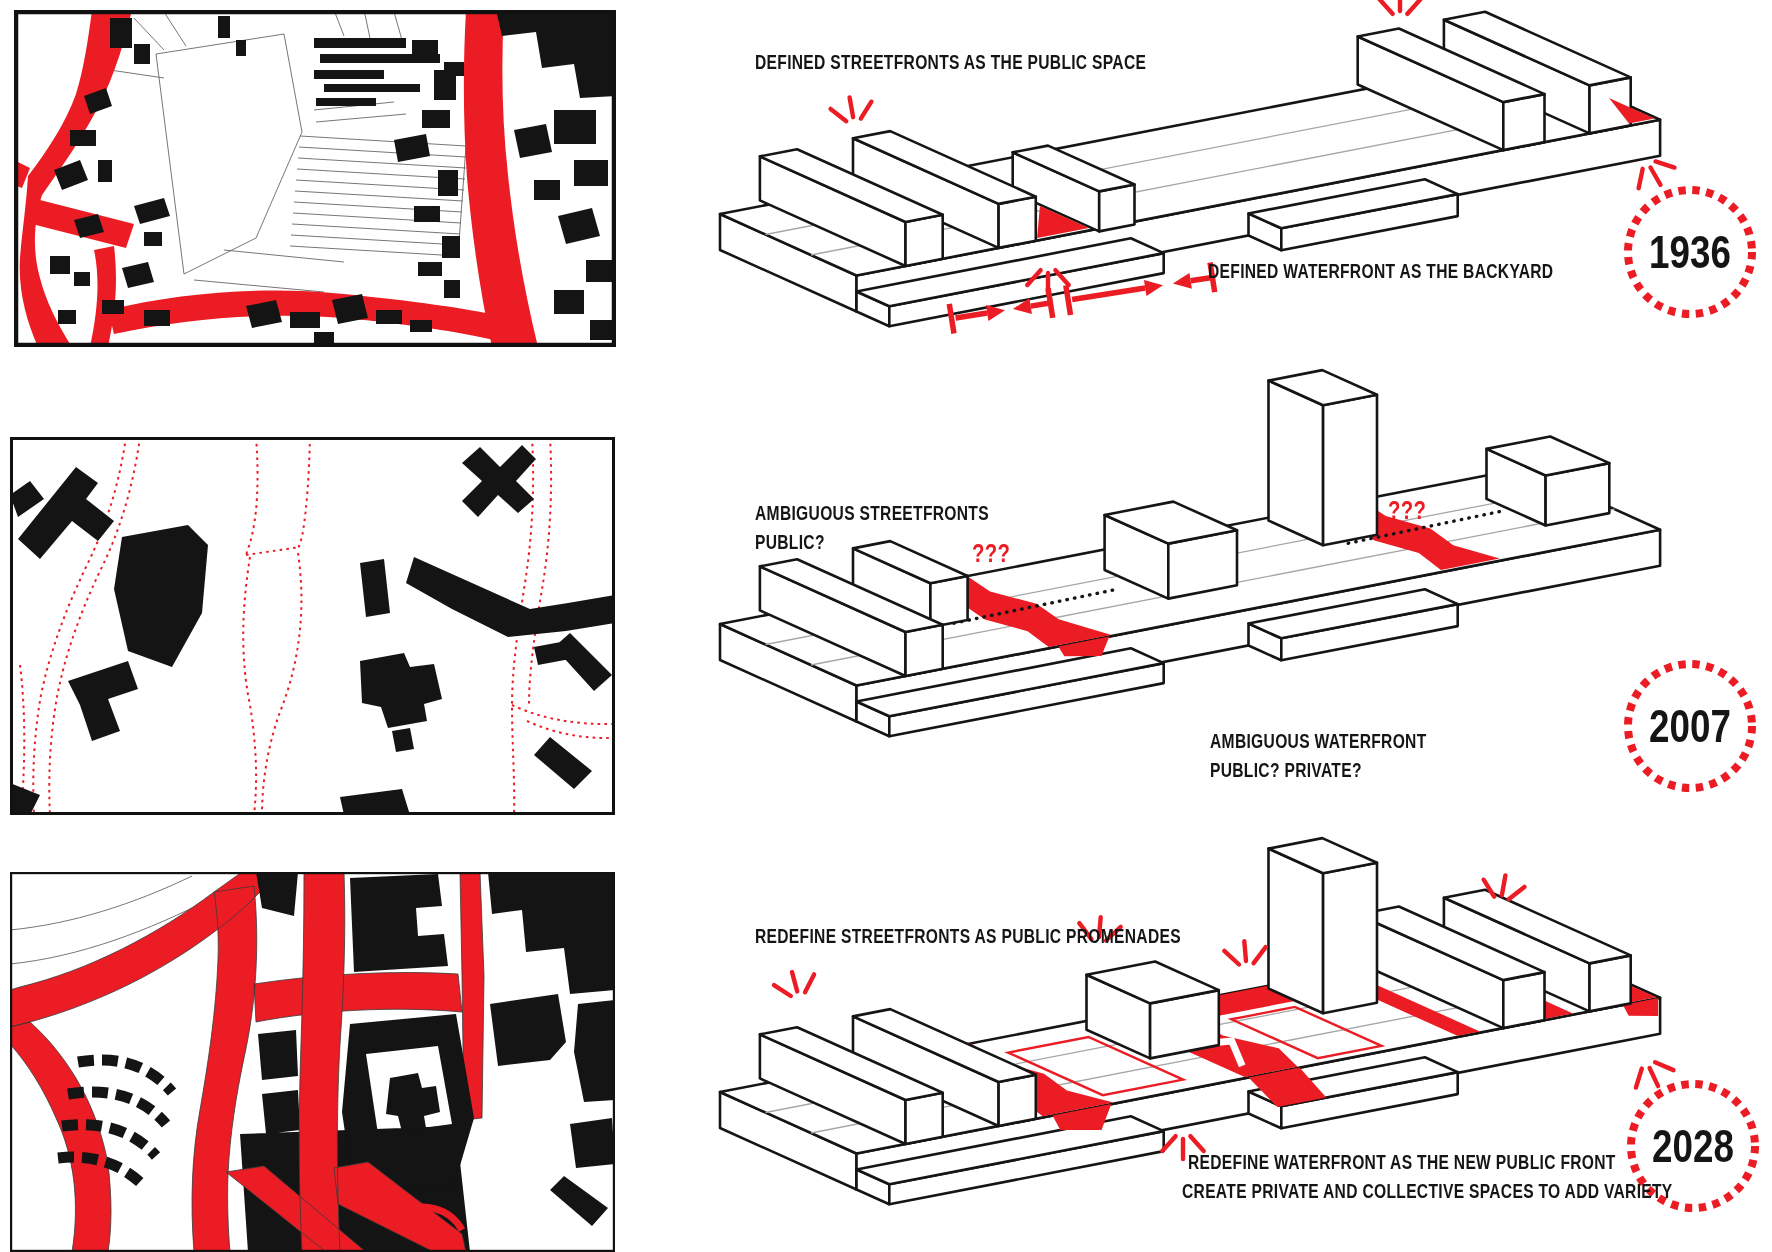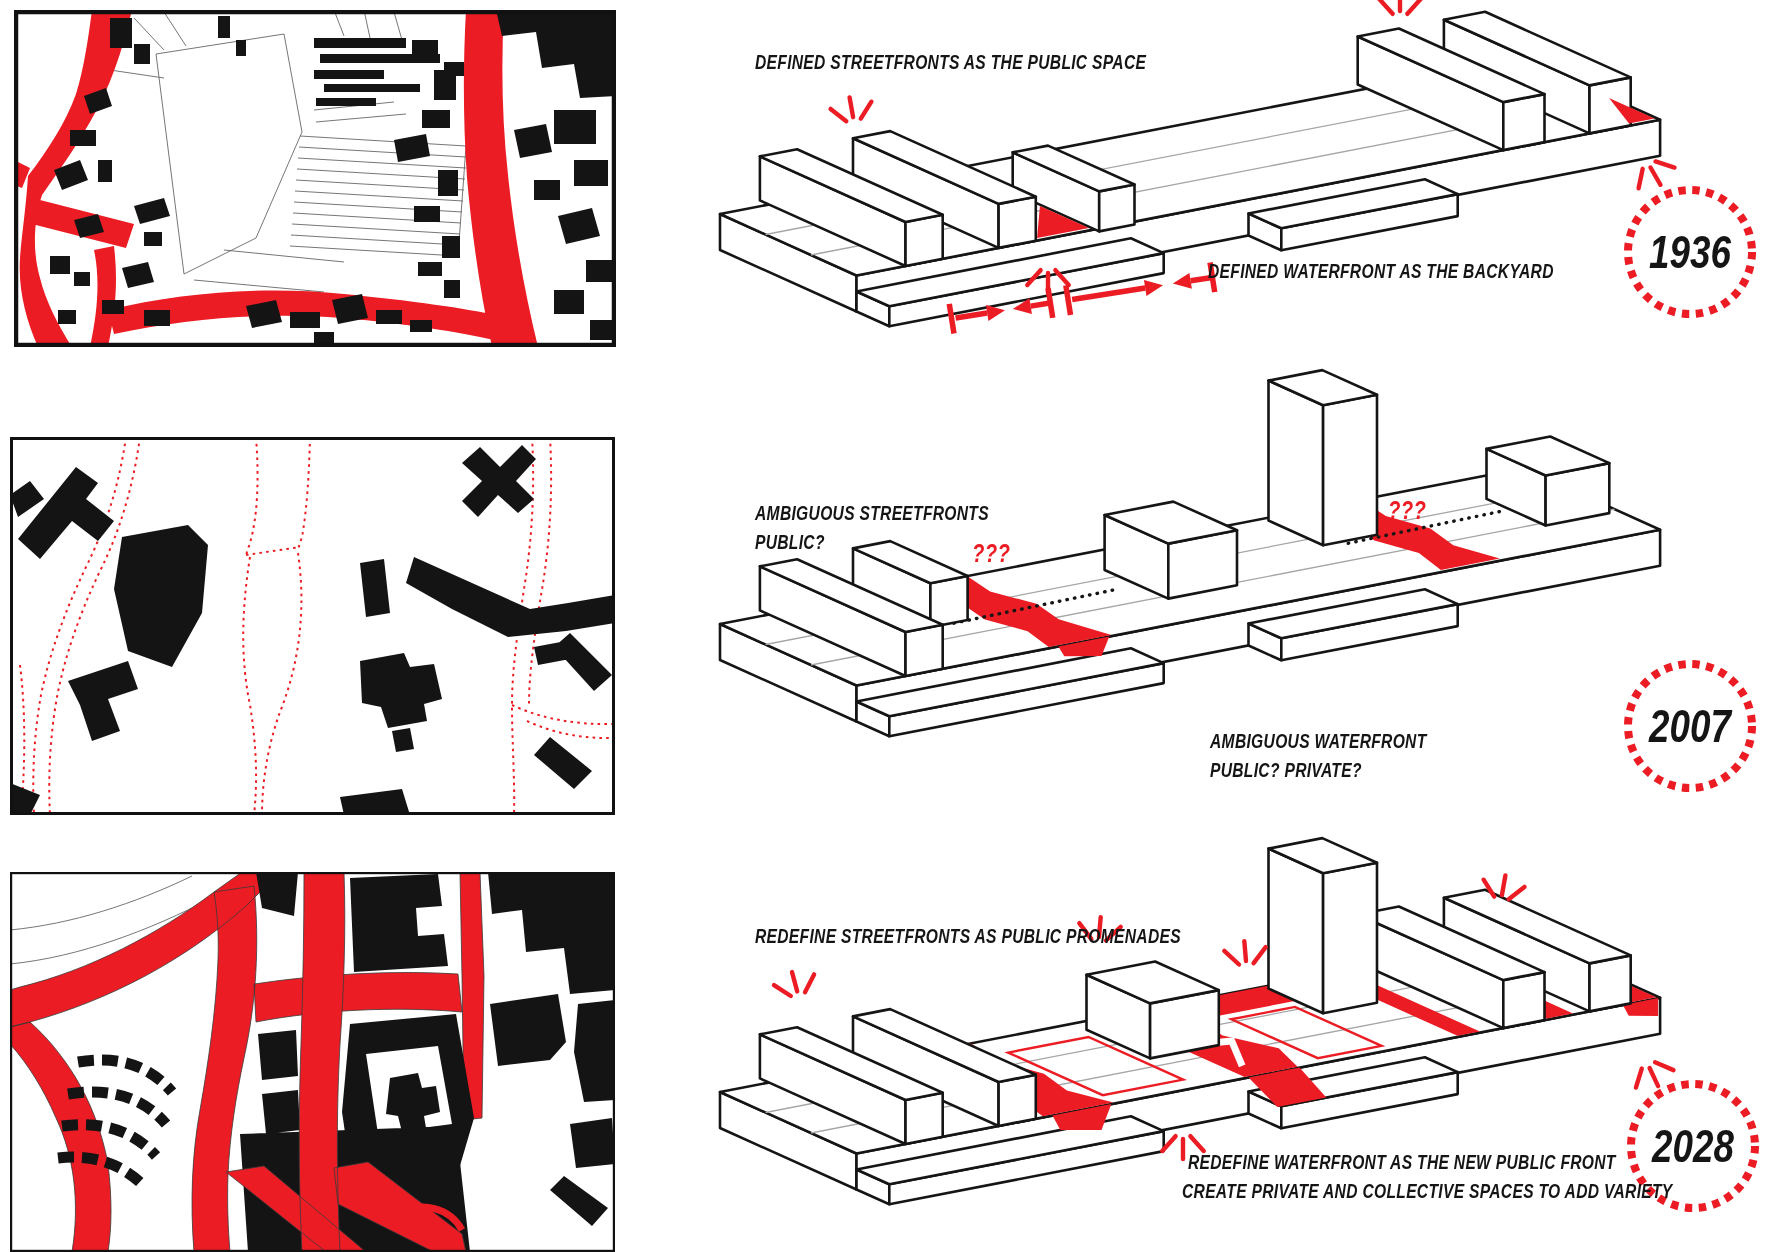--- a/index.html
+++ b/index.html
@@ -1,17 +1,17 @@
 <!DOCTYPE html>
 <html><head>
 <meta charset="utf-8">
 <style>
   html,body{margin:0;padding:0;background:#fff;}
   .canvas{position:relative;width:1772px;height:1252px;background:#ffffff;overflow:hidden;
-          font-family:"Liberation Sans",sans-serif;font-style:italic;}
+          font-family:"Liberation Sans",sans-serif;}
   .mapsvg{position:absolute;}
   #diagram{position:absolute;left:0;top:0;}
   .lbl{position:absolute;font-weight:bold;font-size:20px;color:#151515;white-space:nowrap;
        letter-spacing:.4px;transform:scaleX(.78);transform-origin:0 0;line-height:1;}
   .lbl.red{color:#ec1c24;font-size:26px;}
   .year{position:absolute;width:170px;text-align:center;font-weight:bold;font-size:46px;
         color:#151515;transform:scaleX(.8);transform-origin:50% 50%;line-height:1;}
   
   .ax{fill:#ffffff;stroke:#151515;stroke-width:2.6;stroke-linejoin:round;}
   .red{fill:#ec1c24;stroke:none;}

